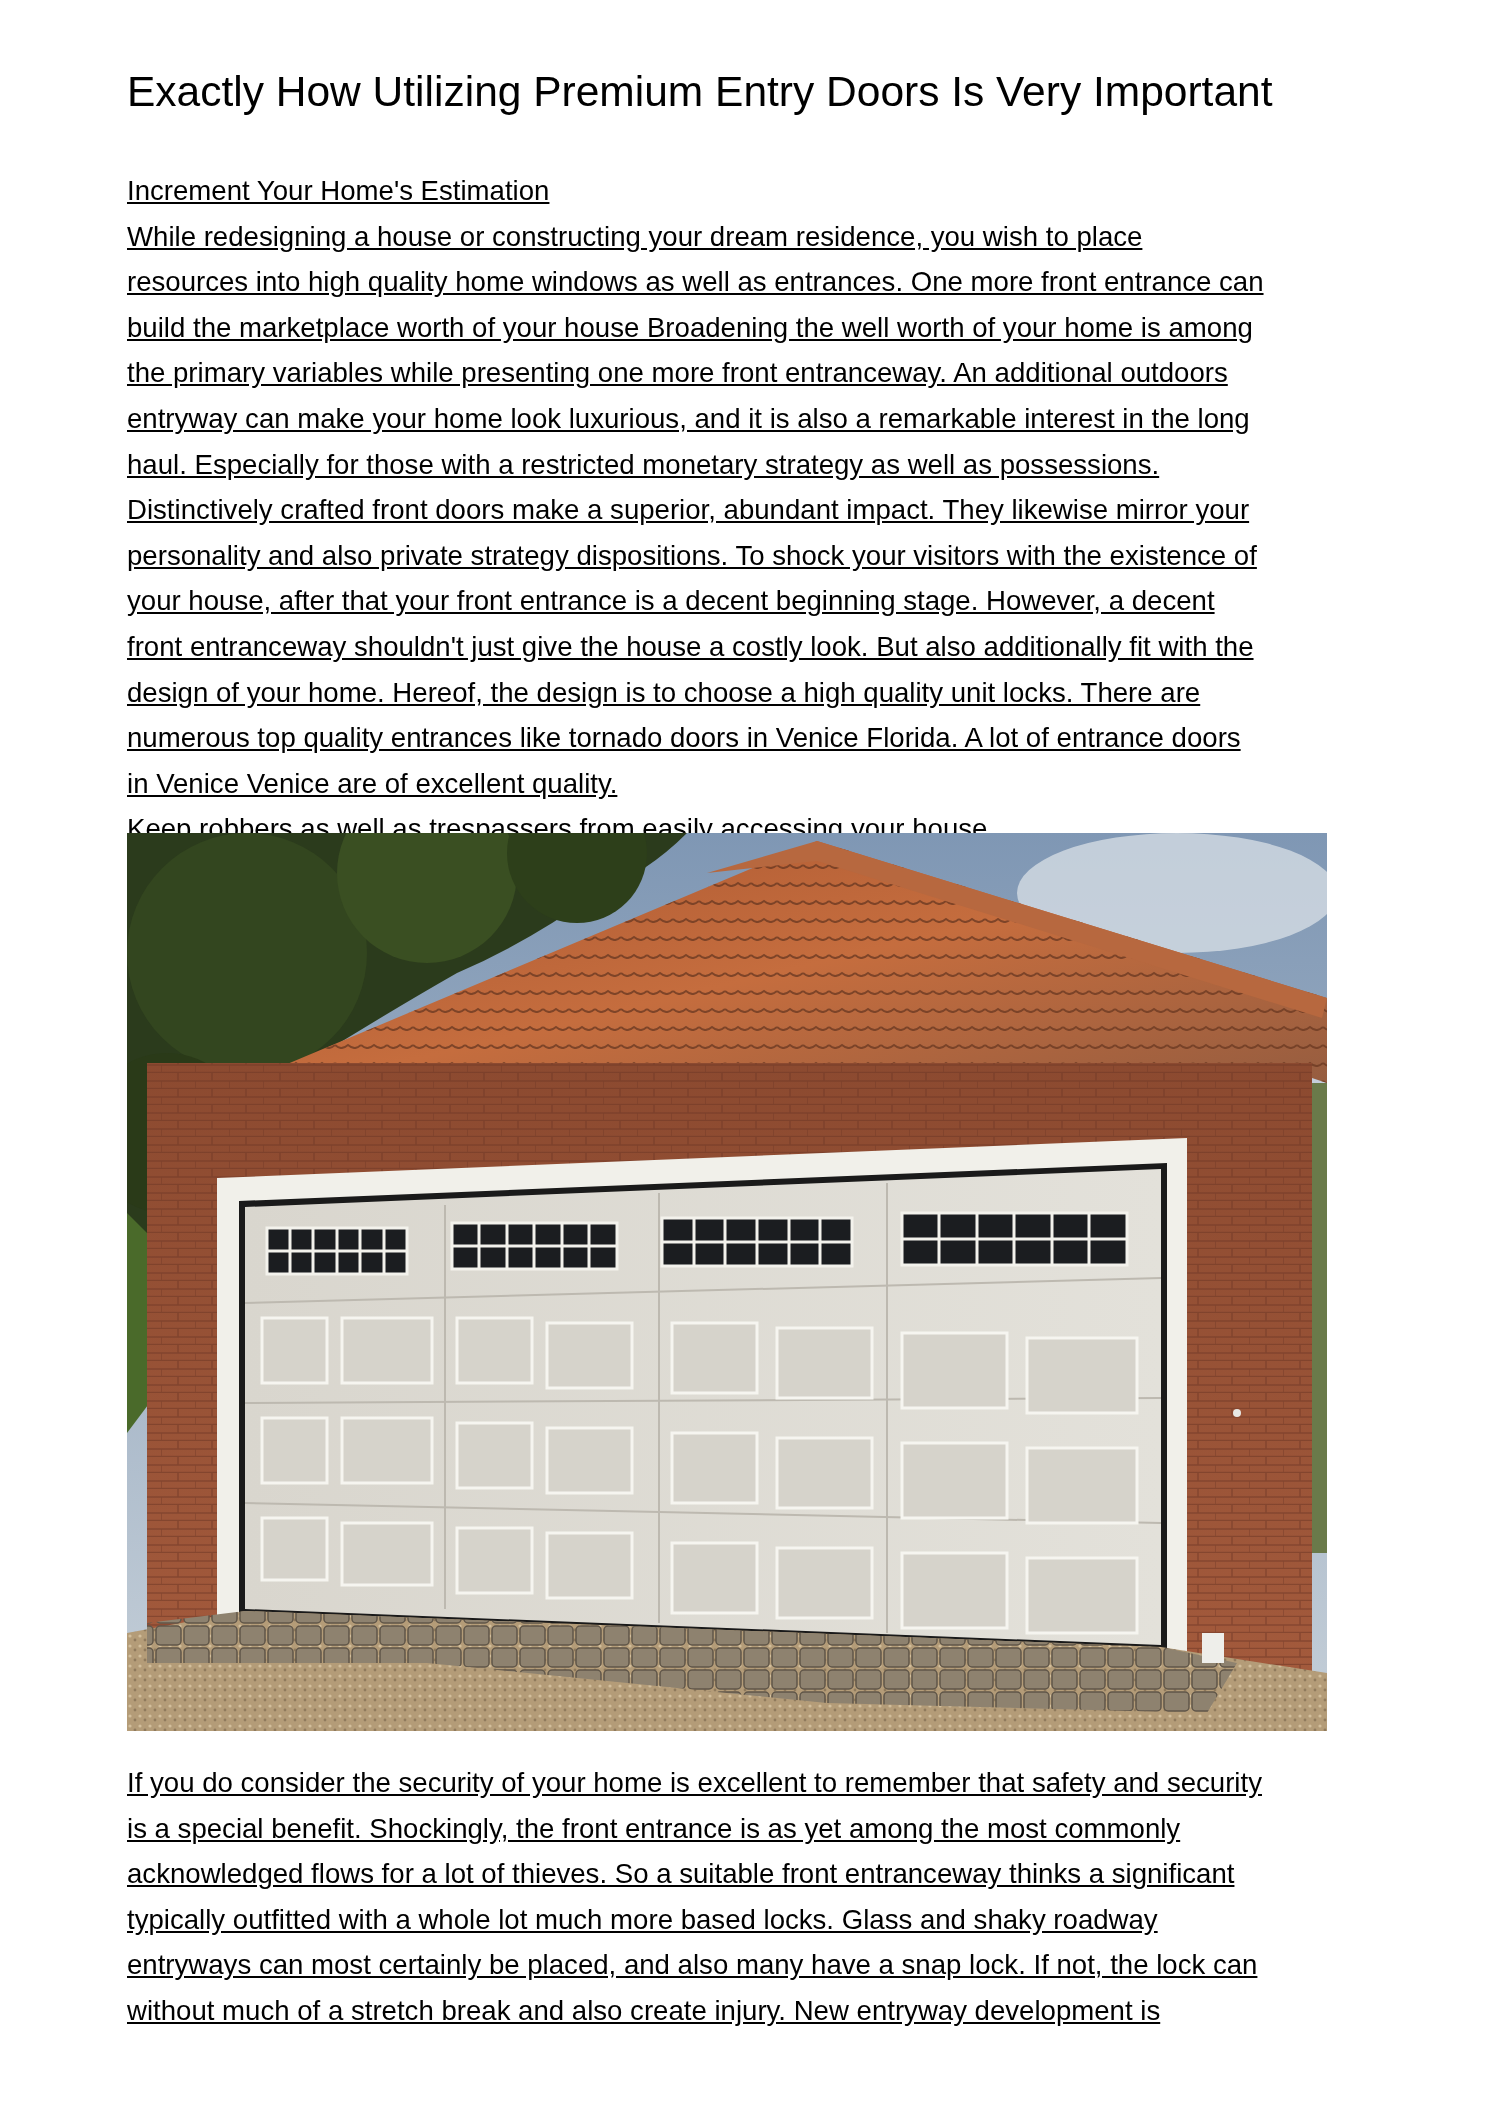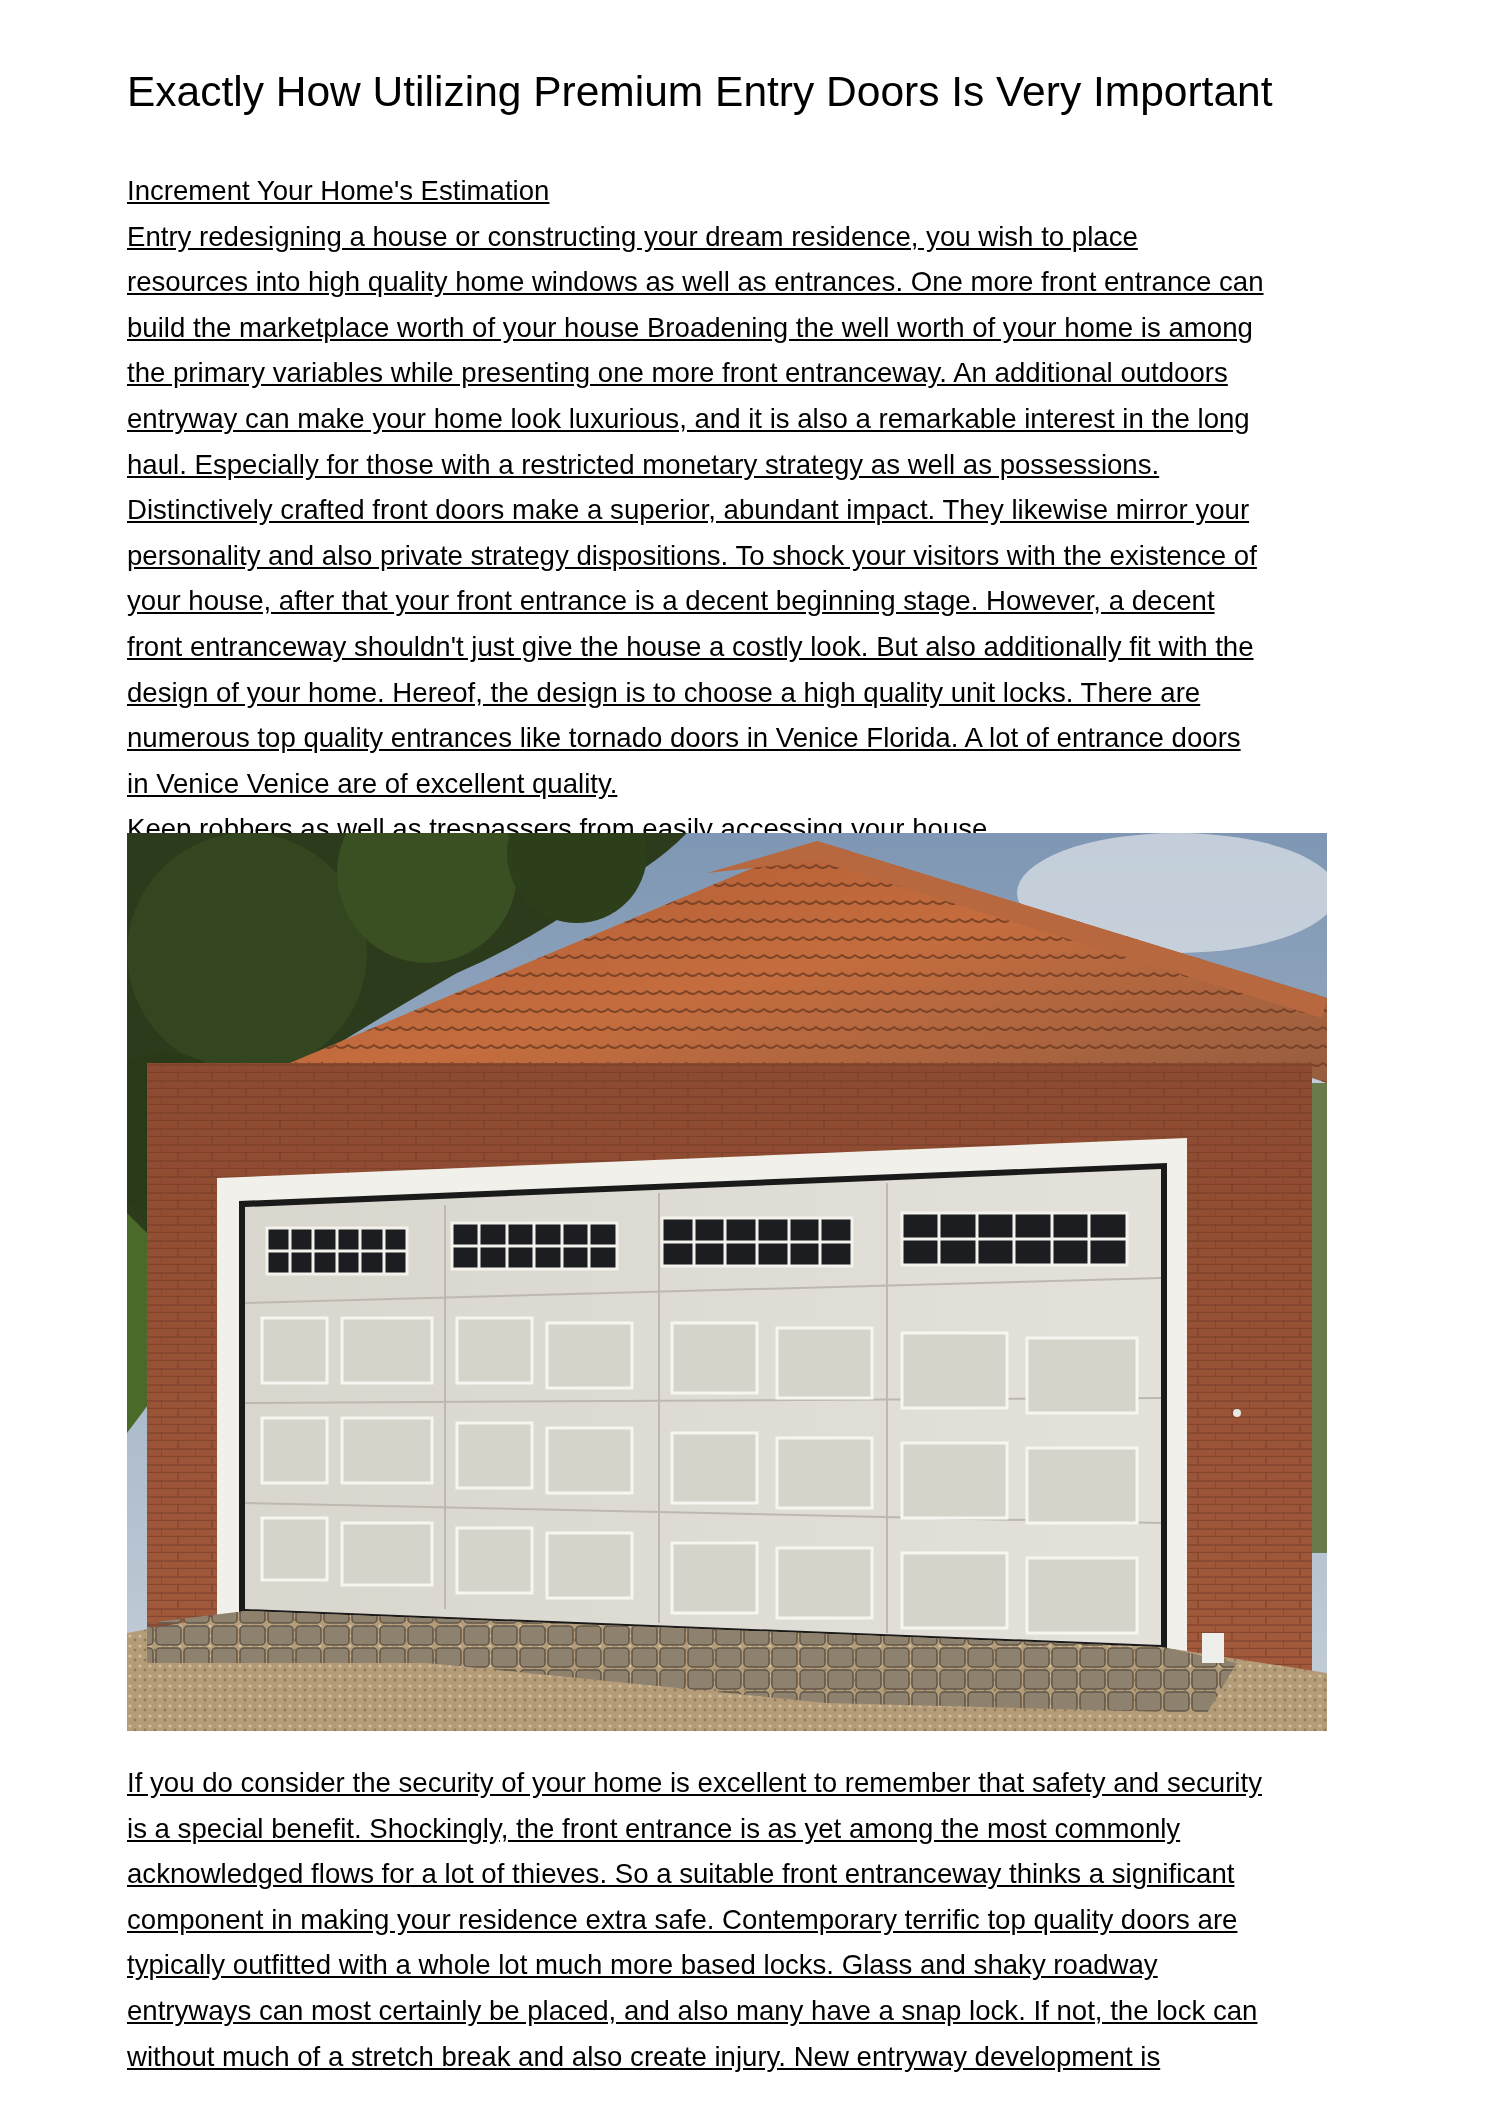--- a/index.html
+++ b/index.html
@@ -19,21 +19,21 @@
 </style>
 </head>
 <body>
 
 <div class="page">
 
   <h1 class="title">Exactly How Utilizing Premium Entry Doors Is Very Important</h1>
 
   <div class="body-block" id="block1">
     <p>Increment Your Home's Estimation</p>
-    <p>Entry redesigning a house or constructing your dream residence, you wish to place</p>
+    <p>While redesigning a house or constructing your dream residence, you wish to place</p>
     <p>resources into high quality home windows as well as entrances. One more front entrance can</p>
     <p>build the marketplace worth of your house Broadening the well worth of your home is among</p>
     <p>the primary variables while presenting one more front entranceway. An additional outdoors</p>
     <p>entryway can make your home look luxurious, and it is also a remarkable interest in the long</p>
     <p>haul. Especially for those with a restricted monetary strategy as well as possessions.</p>
     <p>Distinctively crafted front doors make a superior, abundant impact. They likewise mirror your</p>
     <p>personality and also private strategy dispositions. To shock your visitors with the existence of</p>
     <p>your house, after that your front entrance is a decent beginning stage. However, a decent</p>
     <p>front entranceway shouldn't just give the house a costly look. But also additionally fit with the</p>
     <p>design of your home. Hereof, the design is to choose a high quality unit locks. There are</p>
@@ -160,19 +160,18 @@
 
       <rect x="1075" y="800" width="22" height="30" fill="#eeeeea"></rect>
       <circle cx="1110" cy="580" r="4" fill="#e8e8e4"></circle>
     </svg>
   </div>
 
   <div class="body-block" id="block2">
     <p>If you do consider the security of your home is excellent to remember that safety and security</p>
     <p>is a special benefit. Shockingly, the front entrance is as yet among the most commonly</p>
     <p>acknowledged flows for a lot of thieves. So a suitable front entranceway thinks a significant</p>
-    <p>component in making your residence extra safe. Contemporary terrific top quality doors are</p>
     <p>typically outfitted with a whole lot much more based locks. Glass and shaky roadway</p>
     <p>entryways can most certainly be placed, and also many have a snap lock. If not, the lock can</p>
     <p>without much of a stretch break and also create injury. New entryway development is</p>
   </div>
 
 </div>
 
 </body></html>

